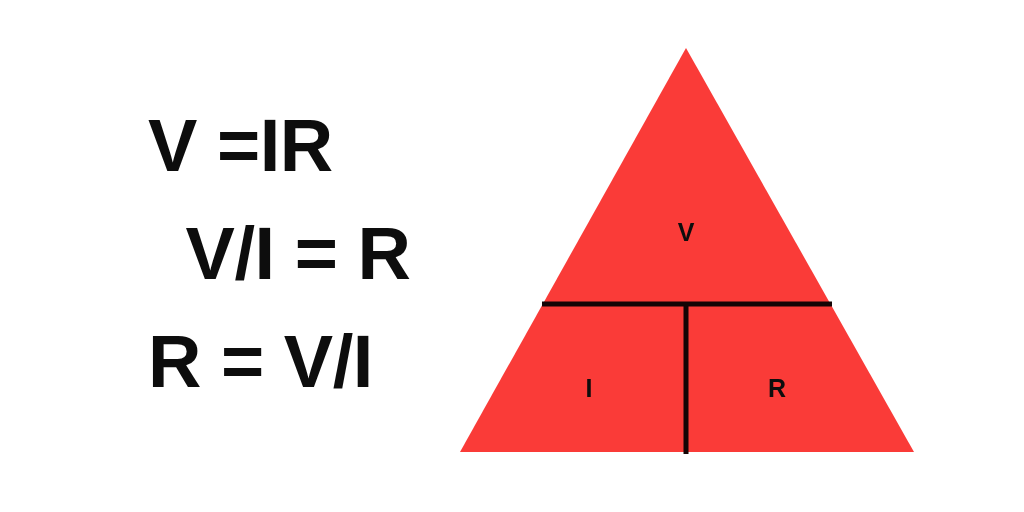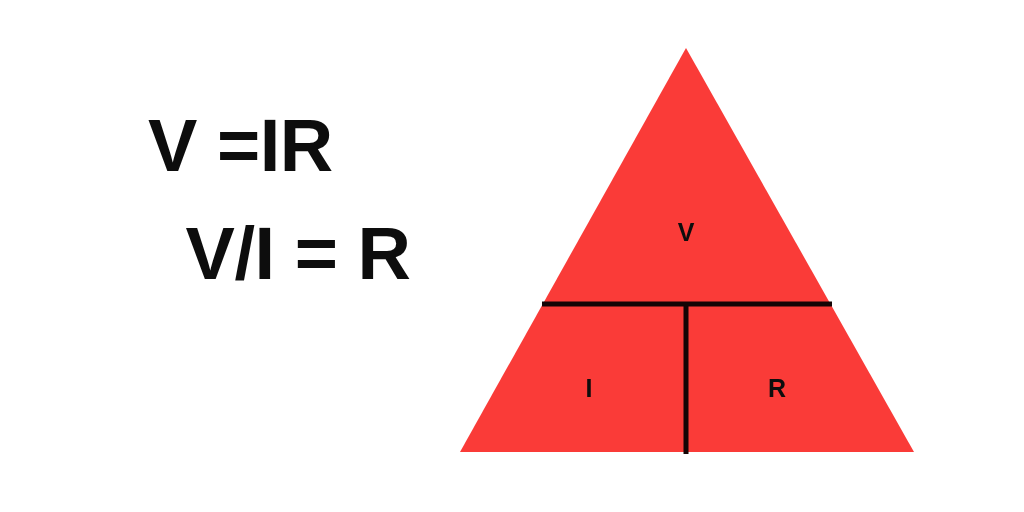--- a/index.html
+++ b/index.html
@@ -69,20 +69,21 @@
   #label-r { left: 322px; top: 348px; }
 </style>
 </head>
 <body>
 
 <div id="canvas" style="background: rgb(255, 255, 255);">
 
   <div id="formula-block">
     <div class="formula-line" style="color: rgb(13, 13, 13);">V =IR</div>
     <div class="formula-line" style="color: rgb(13, 13, 13); text-align: center;">V/I = R</div>
+    <div class="formula-line" style="color: rgb(13, 13, 13);">R = V/I</div>
   </div>
 
   <div id="triangle-diagram">
     <svg id="triangle-svg" viewBox="0 0 465 420" xmlns="http://www.w3.org/2000/svg">
 
       <polygon points="231,8 459,412 5,412" fill="#fa3b38"></polygon>
 
       <line x1="87" y1="264" x2="377" y2="264" stroke="#140405" stroke-width="5"></line>
 
       <line x1="231" y1="264" x2="231" y2="414" stroke="#140405" stroke-width="5"></line>

